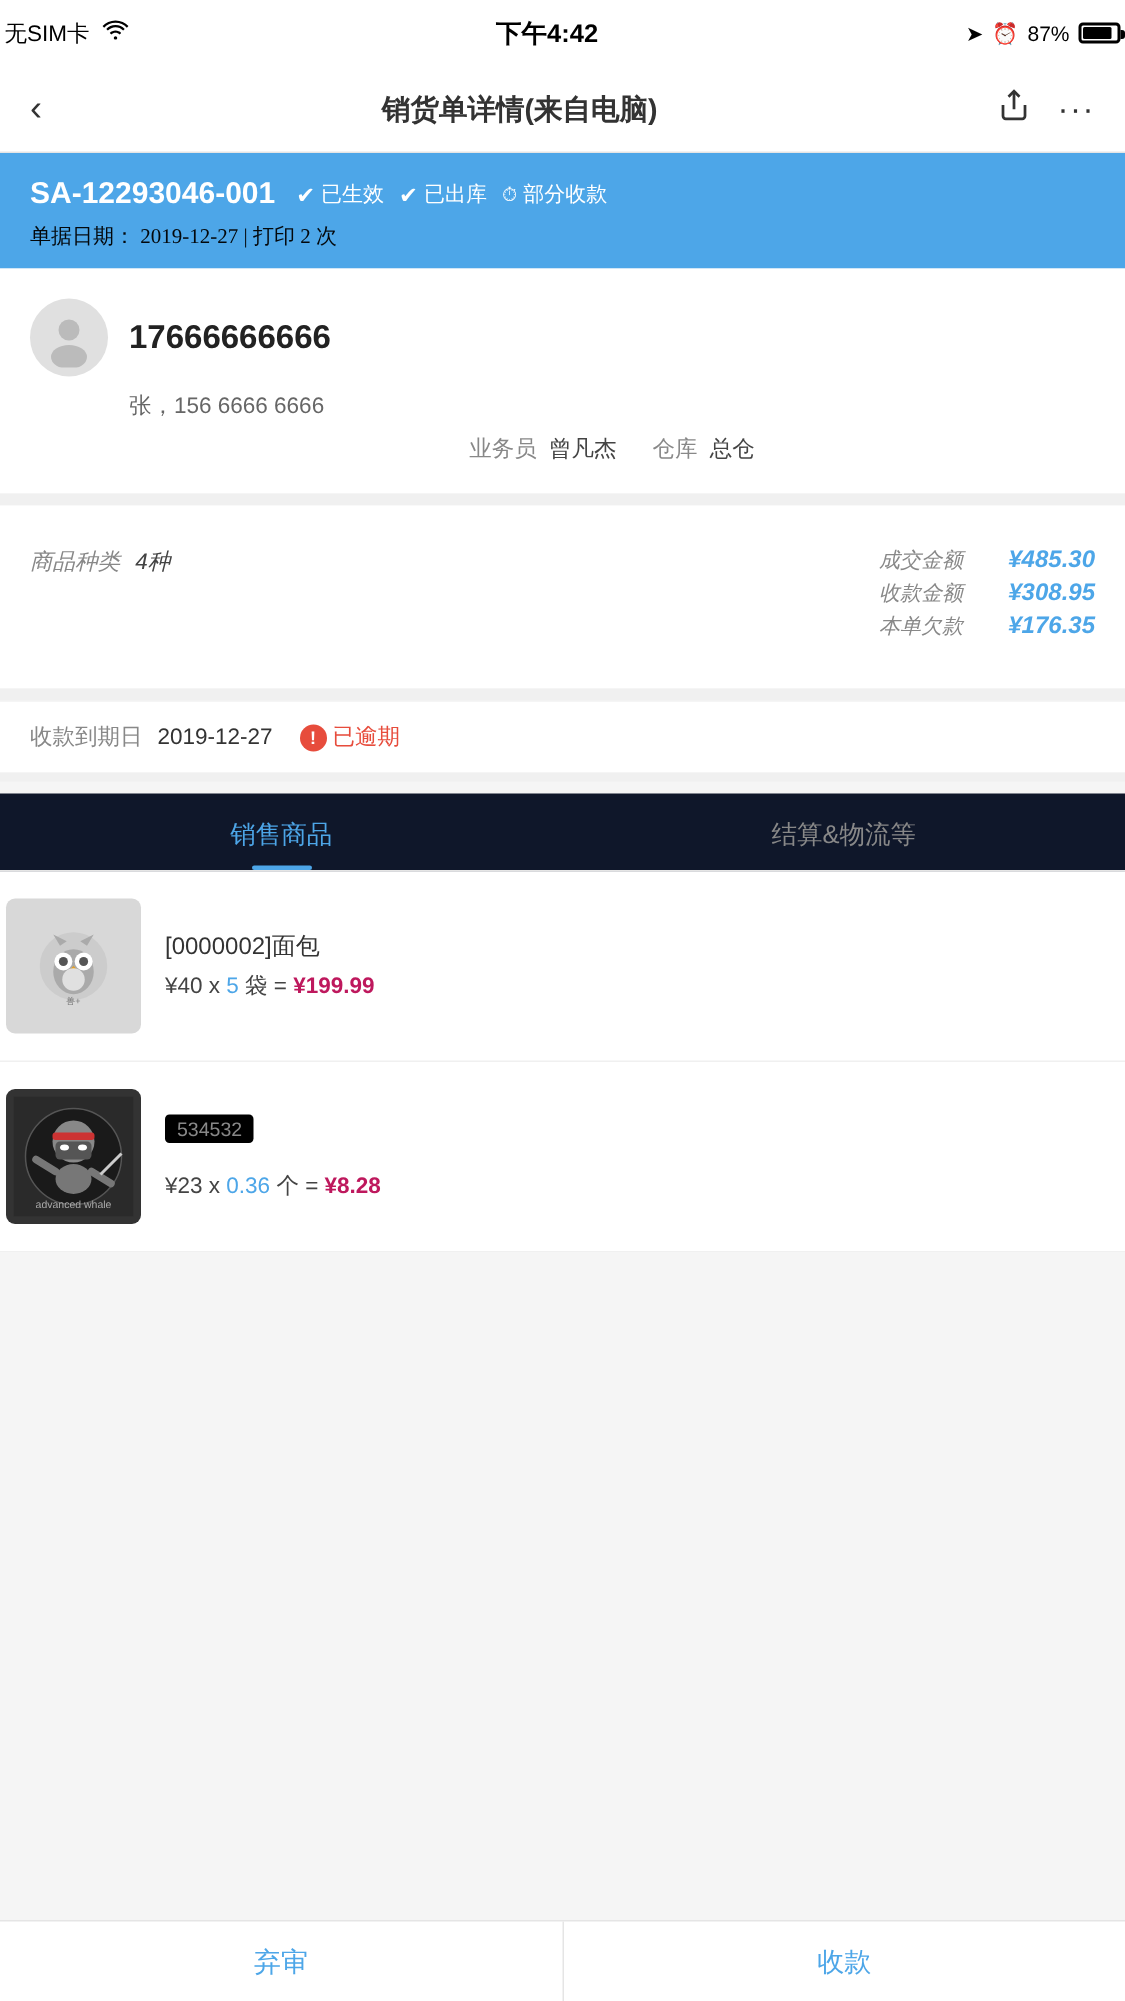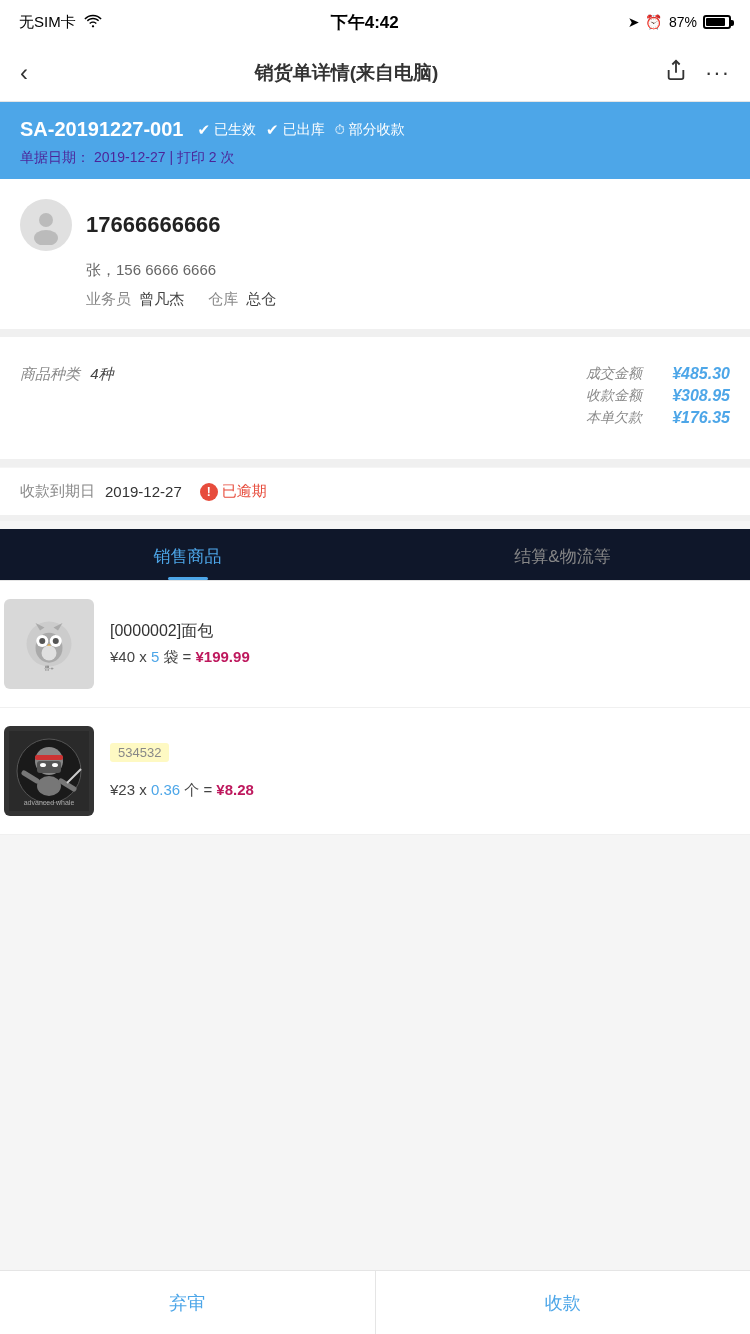--- a/index.html
+++ b/index.html
@@ -12,21 +12,21 @@
       overflow-x: hidden;
     }
 
     
     .status-bar {
       background: #fff;
       height: 44px;
       display: flex;
       align-items: center;
       justify-content: space-between;
-      padding: 0 19px;
+      padding: 0 3px;
       font-size: 15px;
       font-weight: 500;
     }
     .status-left { display: flex; align-items: center; gap: 8px; }
     .status-center { font-size: 17px; font-weight: 600; }
     .status-right { display: flex; align-items: center; gap: 6px; font-size: 14px; }
     .battery-icon {
       width: 28px; height: 14px; border: 2px solid #000; border-radius: 3px;
       position: relative; display: inline-flex; align-items: center; padding: 1px;
     }
@@ -79,22 +79,23 @@
       align-items: center;
       gap: 4px;
       font-size: 14px;
       color: #fff;
       font-weight: 500;
     }
     .badge-check { font-size: 15px; }
     .badge-clock { font-size: 13px; }
     .banner-sub {
       font-size: 14px;
-      color: #4c1d95;
+      color: #000000;
       opacity: 0.95;
+      font-family: Liberation Serif, serif;
     }
 
     
     .customer-section {
       background: #fff;
       padding: 20px;
       margin-top: 0;
     }
     .customer-top {
       display: flex;
@@ -118,20 +119,21 @@
     .customer-sub {
       font-size: 15px;
       color: #666;
       margin-bottom: 10px;
       padding-left: 66px;
     }
     .customer-meta {
       display: flex;
       gap: 24px;
       padding-left: 66px;
+      justify-content: center;
     }
     .meta-item { font-size: 15px; color: #444; }
     .meta-label { color: #888; margin-right: 4px; }
 
     
     .divider {
       height: 8px;
       background: #f0f0f0;
     }
 
@@ -245,41 +247,41 @@
     }
     .product-info { flex: 1; }
     .product-name {
       font-size: 16px;
       color: #333;
       font-weight: 500;
       margin-bottom: 6px;
     }
     .product-batch {
       display: inline-block;
-      background: #fef9c3;
+      background: #000000;
       color: #888;
       font-size: 13px;
       padding: 2px 8px;
       border-radius: 3px;
       margin-bottom: 19px;
     }
     .product-price {
       font-size: 15px;
       color: #444;
     }
     .product-price .qty { color: #4da6e8; }
     .product-price .total { color: #be185d; font-weight: 600; }
 
     
     .bottom-bar {
       position: fixed;
       bottom: 0;
       left: 0;
       width: 750px;
-      height: 64px;
+      height: 54px;
       background: #fff;
       border-top: 1px solid #e5e5e5;
       display: flex;
     }
     .bottom-btn {
       flex: 1;
       display: flex;
       align-items: center;
       justify-content: center;
       font-size: 18px;
@@ -340,21 +342,21 @@
         <polyline points="16 6 12 2 8 6"></polyline>
         <line x1="12" y1="2" x2="12" y2="15"></line>
       </svg>
     </span>
     <span class="nav-icon" style="font-size:22px; letter-spacing:1px;">···</span>
   </div>
 </div>
 
 <div class="header-banner">
   <div class="banner-top">
-    <span class="order-id">SA-20191227-001</span>
+    <span class="order-id">SA-12293046-001</span>
     <div class="status-badges">
       <span class="badge">
         <span class="badge-check">✔</span>
         <span>已生效</span>
       </span>
       <span class="badge">
         <span class="badge-check">✔</span>
         <span>已出库</span>
       </span>
       <span class="badge">

